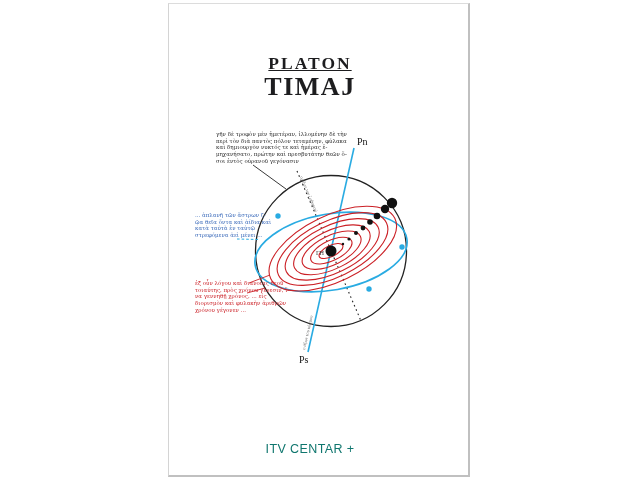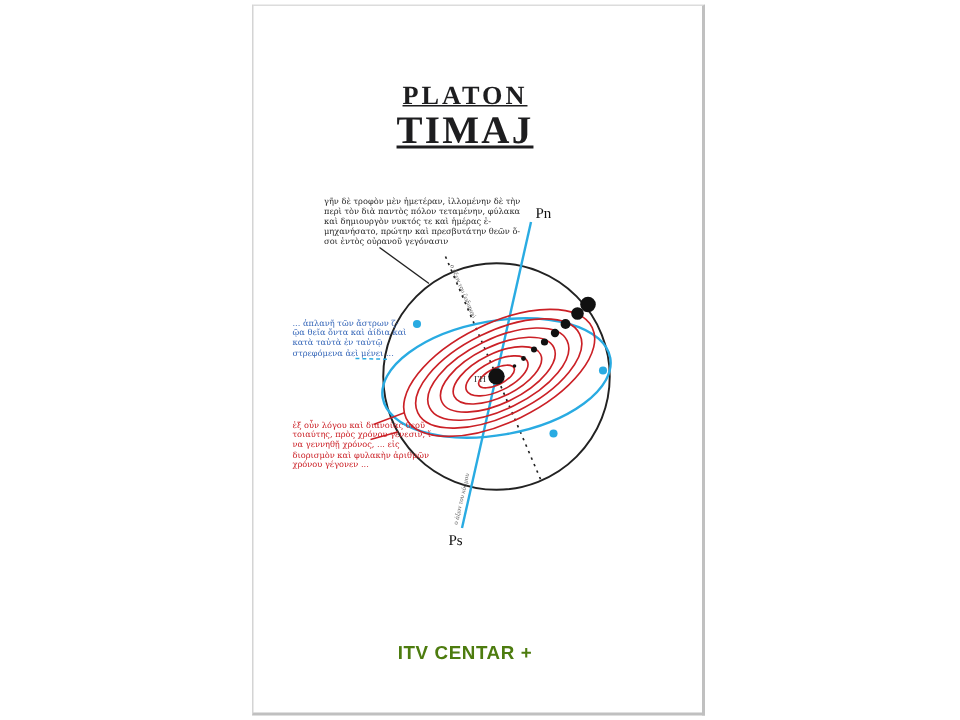--- a/index.html
+++ b/index.html
@@ -5,22 +5,22 @@
   html,body{margin:0;padding:0;background:#ffffff;}
   .stage{position:relative;width:640px;height:480px;background:#ffffff;overflow:hidden;
          font-family:"Liberation Sans",sans-serif;}
   .cover{position:absolute;left:168px;top:3px;width:299px;height:471px;background:#ffffff;
          border-top:1px solid #dcdcdc;border-left:1px solid #d4d4d4;
          border-right:2px solid #c0c0c0;border-bottom:2px solid #c0c0c0;}
   .titleblock{position:absolute;left:0;width:282px;text-align:center;}
   .author{top:49px;font-family:"Liberation Serif","DejaVu Serif",serif;font-weight:bold;
           font-size:17.5px;letter-spacing:2px;color:#1d1d1f;text-decoration:underline;}
   .booktitle{top:68px;font-family:"Liberation Serif","DejaVu Serif",serif;font-weight:bold;
-          font-size:26px;letter-spacing:1.5px;color:#1d1d1f;text-decoration:underline;}
-  .publisher{top:424px;font-weight:bold;font-size:12.5px;letter-spacing:0.4px;color:#4d7c0f;}
+          font-size:26px;letter-spacing:1.5px;color:#1d1d1f;}
+  .publisher{top:438px;font-weight:normal;font-size:12.5px;letter-spacing:0.4px;color:#0f766e;}
   .diagram{position:absolute;left:0;top:0;}
   .quote{position:absolute;transform:scale(0.5);transform-origin:0 0;
          font-family:"DejaVu Serif",serif;font-size:11px;line-height:1.2;white-space:nowrap;}
   .quote-top{left:47px;top:127px;color:#2a2a2a;}
   .quote-blue{left:26px;top:208px;color:#3566b8;}
   .quote-red{left:26px;top:276px;color:#cb2026;}
   svg text{font-family:"Liberation Serif","DejaVu Serif",serif;}
 </style>
 </head>
 <body>

